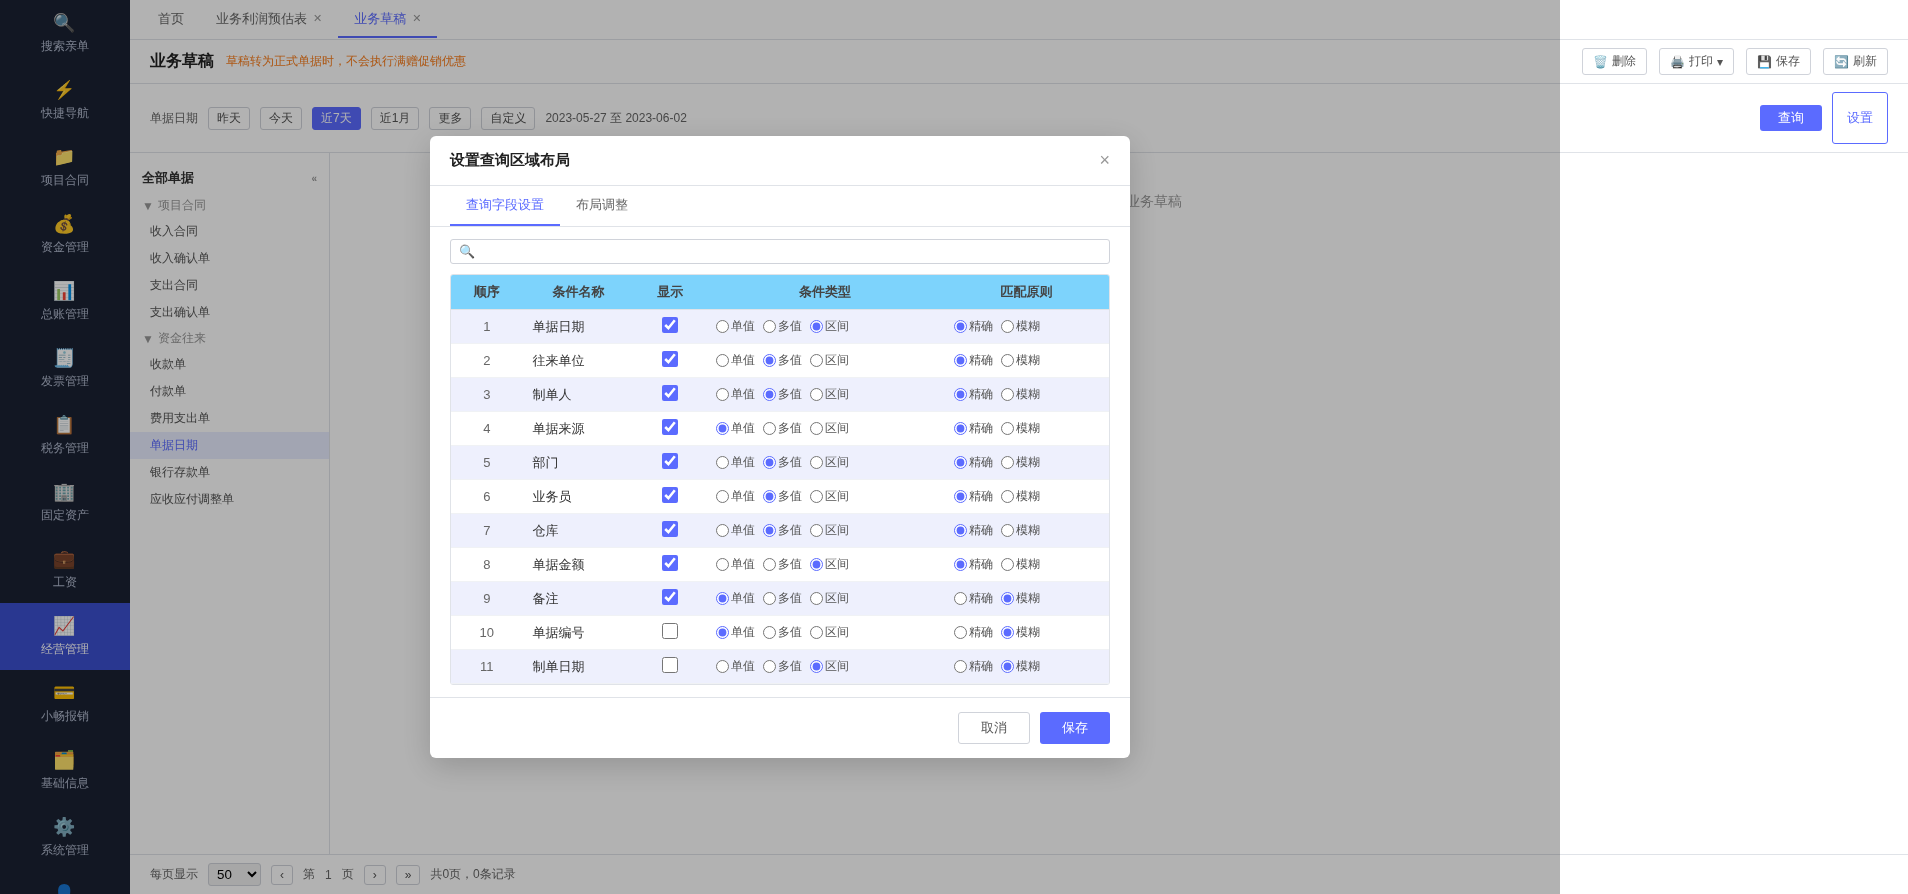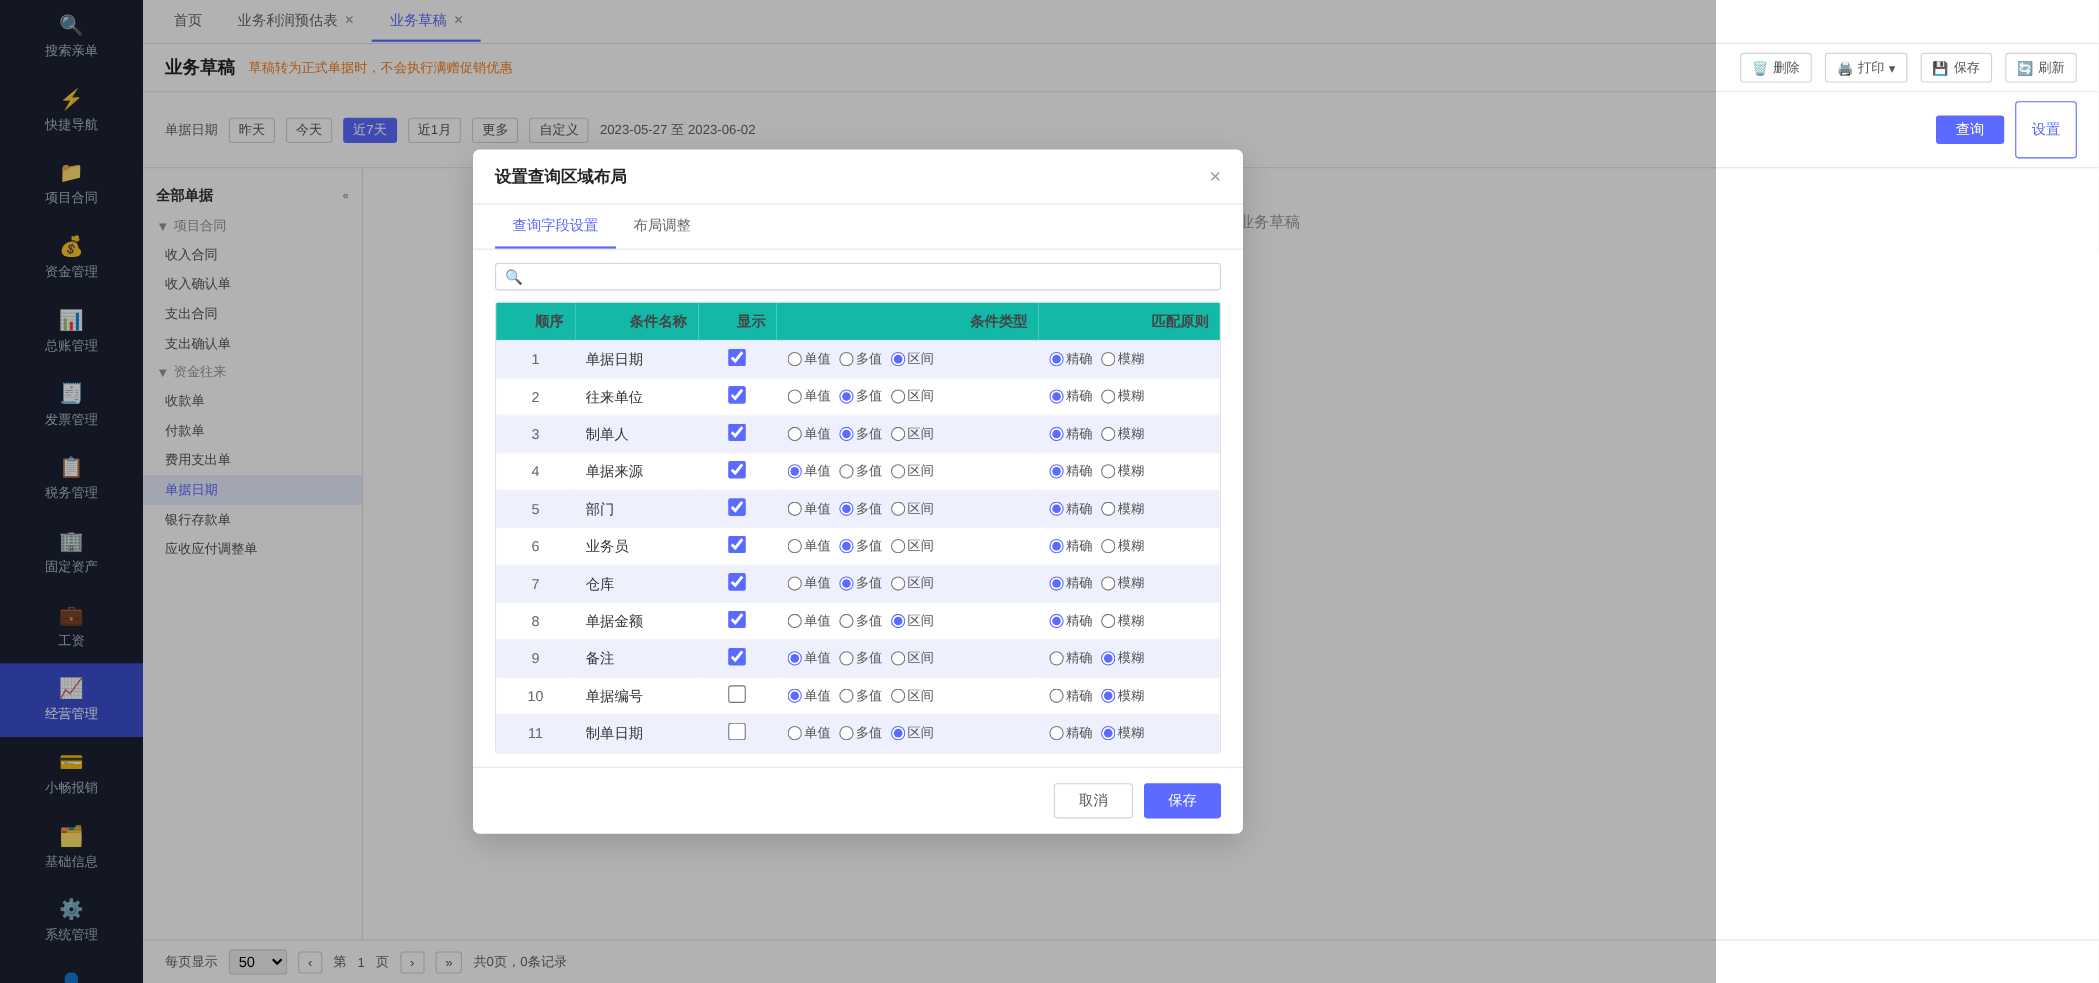--- a/index.html
+++ b/index.html
@@ -68,21 +68,21 @@
     .modal-tabs { display: flex; gap: 0; border-bottom: 1px solid #e0e3e8; padding: 0 20px; }
     .modal-tab { padding: 10px 16px; cursor: pointer; font-size: 13px; color: #666; border-bottom: 2px solid transparent; }
     .modal-tab.active { color: #5b6bff; border-bottom: 2px solid #5b6bff; font-weight: 500; }
     .modal-body { flex: 1; overflow: hidden; padding: 12px 20px; display: flex; flex-direction: column; gap: 10px; }
     .search-bar { display: flex; align-items: center; border: 1px solid #d0d3da; border-radius: 3px; padding: 4px 8px; gap: 6px; }
     .search-bar input { border: none; outline: none; font-size: 13px; flex: 1; }
 
     
     .settings-table { flex: 1; overflow-y: auto; border: 1px solid #e0e3e8; border-radius: 3px; }
     table { width: 100%; border-collapse: collapse; font-size: 13px; }
-    thead th { background: #14b8a6; padding: 8px 10px; text-align: right; border-bottom: 1px solid #e0e3e8; font-weight: 600; color: #444; white-space: nowrap; }
+    thead th { background: #7dd3fc; padding: 8px 10px; text-align: center; border-bottom: 1px solid #e0e3e8; font-weight: 600; color: #444; white-space: nowrap; }
     tbody tr { border-bottom: 1px solid #f0f2f5; }
     tbody tr.row-highlight { background: #eef0fd; }
     tbody td { padding: 7px 10px; vertical-align: middle; color: #333; }
     .td-center { text-align: center; }
 
     
     .cb { width: 16px; height: 16px; accent-color: #5b6bff; cursor: pointer; }
 
     
     .radio-group { display: flex; align-items: center; gap: 8px; white-space: nowrap; }

